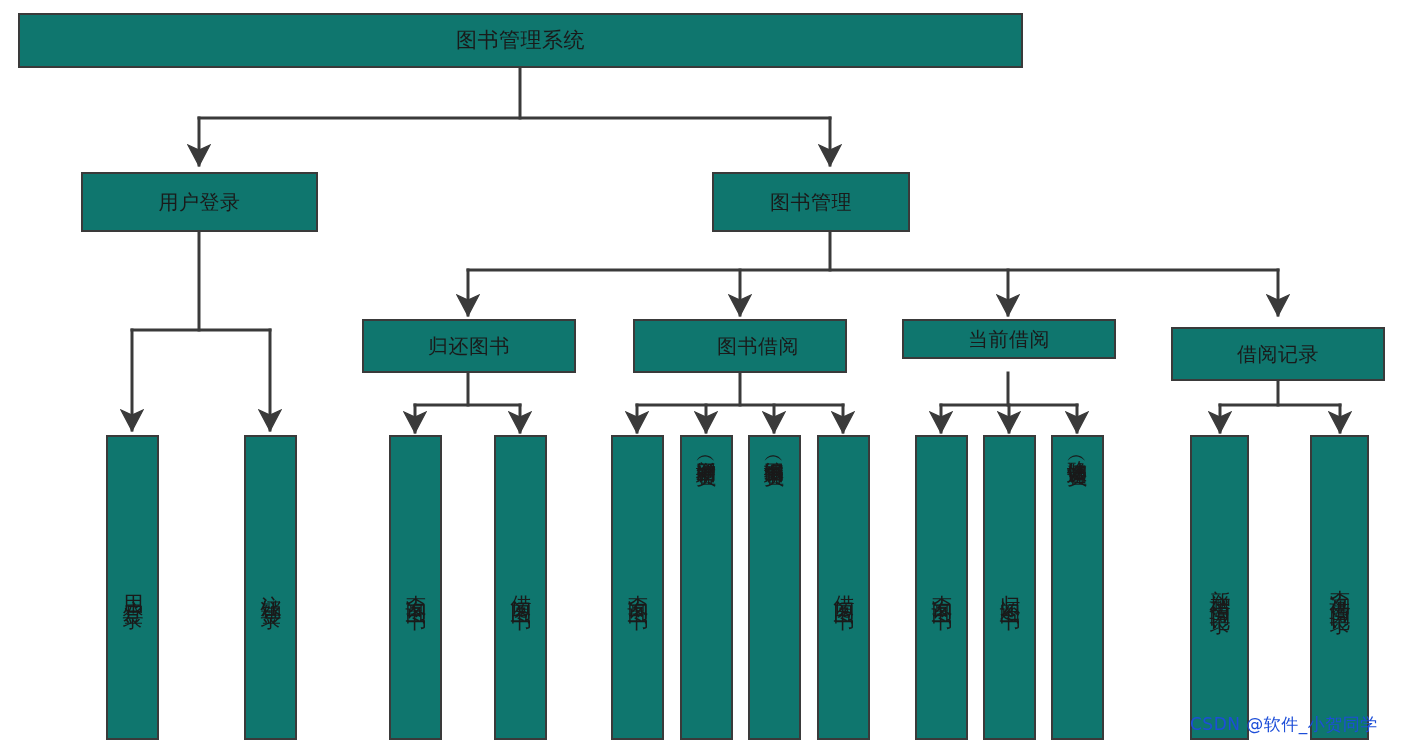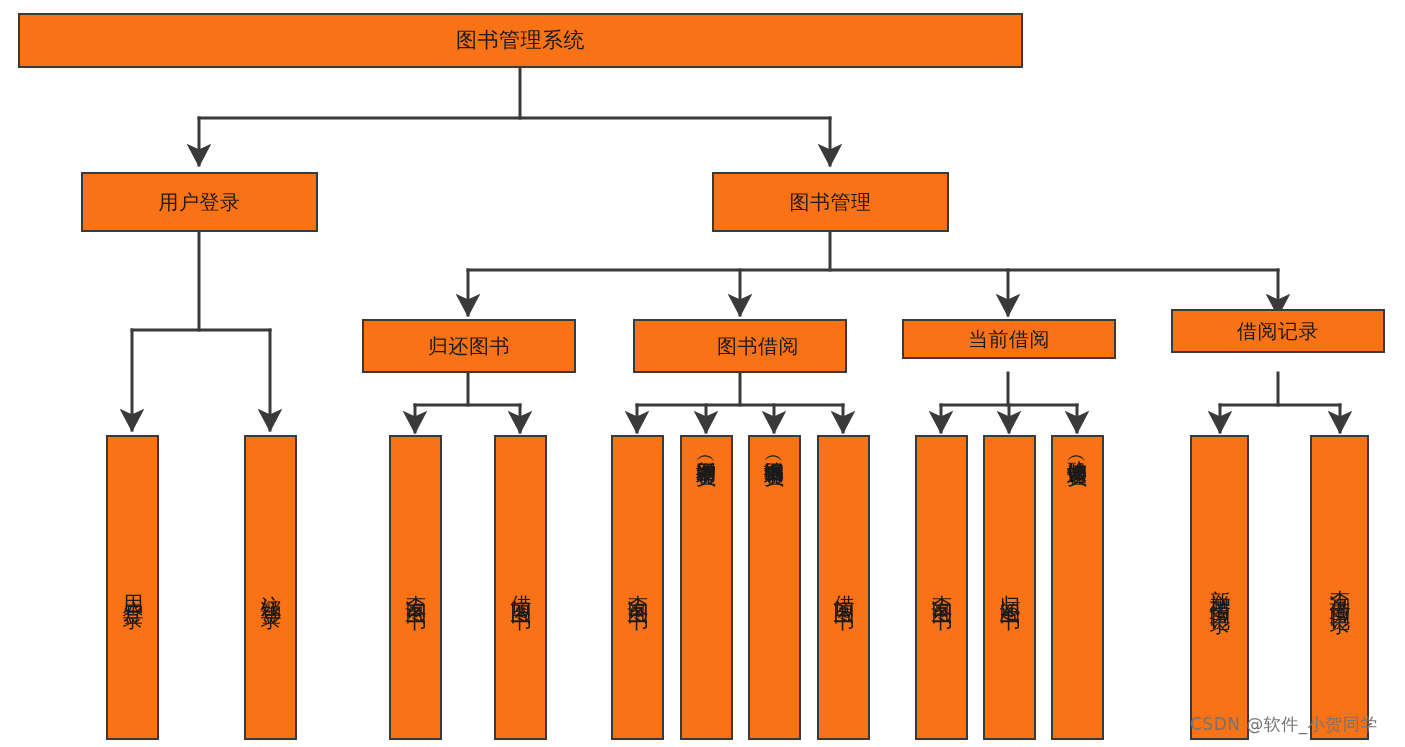--- a/index.html
+++ b/index.html
@@ -23,21 +23,21 @@
     position: absolute;
     left: 0;
     top: 0;
     width: 1405px;
     height: 747px;
     pointer-events: none;
   }
   .node {
     position: absolute;
     box-sizing: border-box;
-    background: #f97316;
+    background: #0f766e;
     border: 2px solid #3a3a3a;
     display: flex;
     align-items: center;
     justify-content: center;
     overflow: hidden;
   }
   .node .label {
     color: #1a1a1a;
     text-align: center;
     line-height: 1.05;
@@ -68,21 +68,21 @@
   .node.vert.tight .label {
     letter-spacing: 1px;
     font-size: 20px;
   }
   .node.vert.center {
     align-items: center;
     padding-top: 0;
   }
   .watermark {
     position: absolute;
-    color: #737373;
+    color: #1d4ed8;
     font-size: 17px;
     letter-spacing: 0.5px;
     white-space: nowrap;
     font-family: "DejaVu Sans", "Liberation Sans", sans-serif;
   }
 </style>
 </head>
 <body>
 
 <div id="diagram-root">
@@ -139,34 +139,34 @@
     </g>
   </svg>
 
   <div class="node horiz root" style="left:18px; top:13px; width:1005px; height:55px;">
     <span class="label">图书管理系统</span>
   </div>
 
   <div class="node horiz" style="left:81px; top:172px; width:237px; height:60px;">
     <span class="label">用户登录</span>
   </div>
-  <div class="node horiz" style="left:712px; top:172px; width:237px; height:60px;">
+  <div class="node horiz" style="left:712px; top:172px; width:198px; height:60px;">
     <span class="label">图书管理</span>
   </div>
 
   <div class="node horiz" style="left:362px; top:319px; width:214px; height:54px;">
     <span class="label">归还图书</span>
   </div>
   <div class="node horiz" style="left:633px; top:319px; width:214px; height:54px;padding-left:36px;">
     <span class="label">图书借阅</span>
   </div>
   <div class="node horiz" style="left:902px; top:319px; width:214px; height:40px;">
     <span class="label">当前借阅</span>
   </div>
-  <div class="node horiz" style="left:1171px; top:309px; width:214px; height:44px;">
+  <div class="node horiz" style="left:1171px; top:327px; width:214px; height:54px;">
     <span class="label">借阅记录</span>
   </div>
 
   <div class="node vert center" style="left:106px; top:435px; width:53px; height:305px;">
     <span class="label">用户登录</span>
   </div>
   <div class="node vert center" style="left:244px; top:435px; width:53px; height:305px;">
     <span class="label">注销登录</span>
   </div>
 

